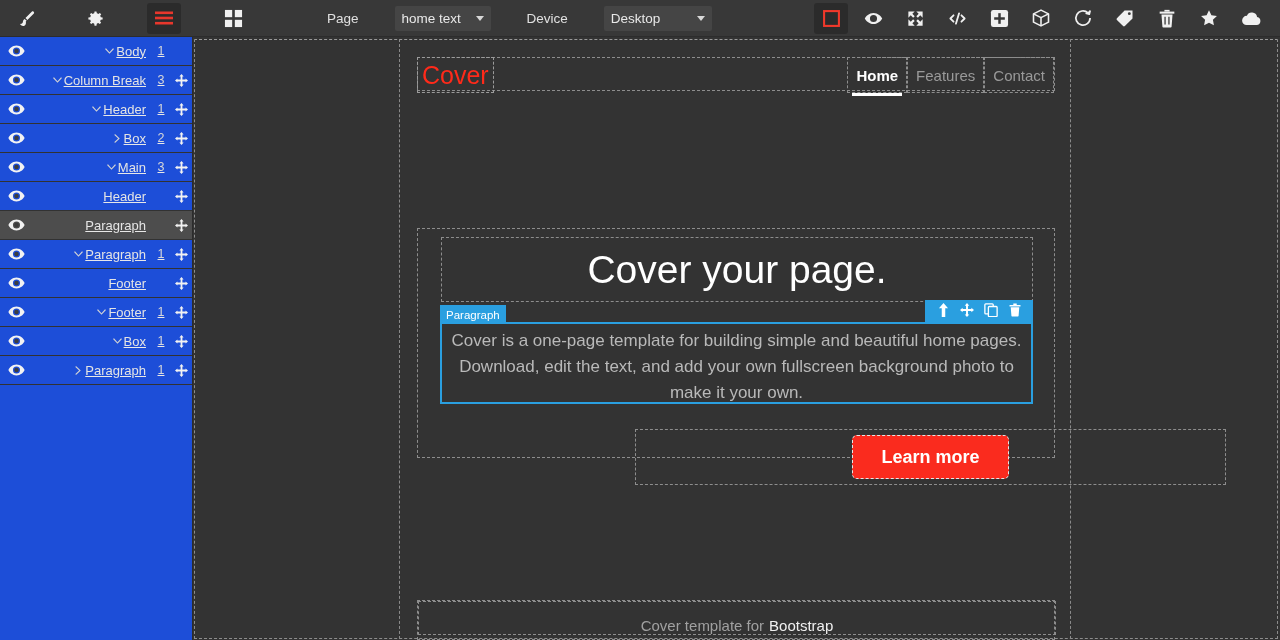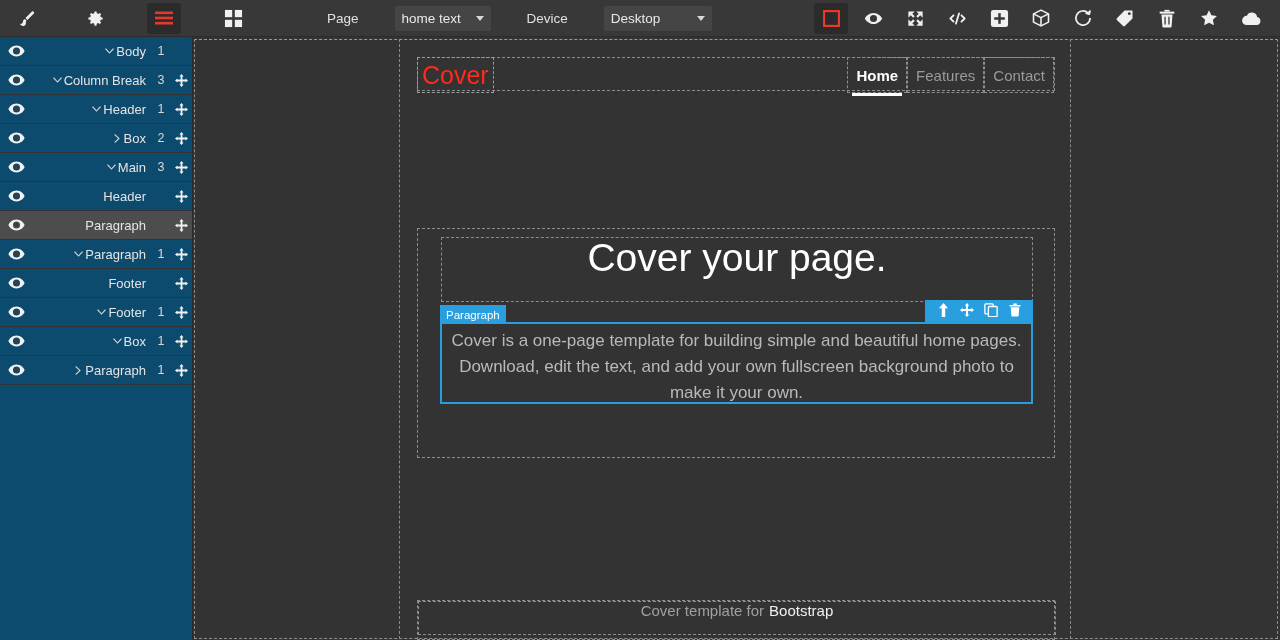--- a/index.html
+++ b/index.html
@@ -53,23 +53,24 @@
   #sel-device { width: 108px; }
 
   .tb-right-group {
     margin-left: auto; display: flex; align-items: center; padding-right: 8px;
   }
   .tb-right-group .tb-btn { margin: 0 4px; }
 
   
   #sidebar {
     position: absolute; left: 0; top: 37px; width: 193px; height: 603px;
-    background: #0c4a6e;
+    background: #1d4ed8;
     border-right: 1px solid #2b2b2b;
     overflow: hidden;
+    text-decoration: underline;
   }
   .tree-row {
     position: relative;
     height: 29px;
     display: flex; align-items: center;
     border-bottom: 1px solid #323232;
     font-size: 13px;
     color: #e4e4e4;
     cursor: pointer;
   }
@@ -164,21 +165,21 @@
   
   #main-frame {
     position: absolute; left: 223px; top: 191px;
     width: 638px; height: 230px;
     border: 1px dashed #8d8d8d;
   }
   #heading-frame {
     position: absolute; left: 23px; top: 8px;
     width: 592px; height: 65px;
     border: 1px dashed #8d8d8d;
-    display: flex; align-items: flex-start; justify-content: center;
+    display: flex; align-items: center; justify-content: center;
   }
   #heading-text {
     font-size: 39px; color: #ffffff; line-height: 1; white-space: nowrap;
   }
 
   
   #para-sel {
     position: absolute; left: 246px; top: 285px;
     width: 593px; height: 82px;
     border: 2px solid #2a9fe0;
@@ -231,21 +232,21 @@
   
   #footer-frame {
     position: absolute; left: 223px; top: 563px;
     width: 638px; height: 40px;
     border: 1px dashed #8d8d8d;
   }
   #footer-box {
     position: absolute; left: 0px; top: 0px;
     width: 638px; height: 34px;
     border: 1px dashed #8d8d8d;
-    display: flex; align-items: flex-start; justify-content: center;
+    display: flex; align-items: flex-end; justify-content: center;
     font-size: 15px; color: #a0a0a0;
   }
   #footer-strong { color: #f0f0f0; margin-left: 5px; }
 </style>
 </head>
 <body>
 
 <div id="toolbar">
 
   <div class="tb-left-group">
@@ -736,20 +737,23 @@
             <rect x="0.6" y="2.2" width="12.8" height="1.7"></rect>
             <path d="M5 0.4h4v1.8H5z"></path>
             <path d="M2 4.8h10l-.8 10a.8.8 0 01-.8.8H3.6a.8.8 0 01-.8-.8L2 4.8z"></path>
           </svg>
         </span>
       </div>
     </div>
     <div id="para-text">Cover is a one-page template for building simple and beautiful home pages. Download, edit the text, and add your own fullscreen background photo to make it your own.</div>
   </div>
 
+  <div id="btn-frame">
+    <div id="learn-btn">Learn more</div>
+  </div>
 
   <div id="footer-frame">
     <div id="footer-box">
       <span>Cover template for</span>
       <span id="footer-strong">Bootstrap</span>
     </div>
   </div>
 
 </div>
 

